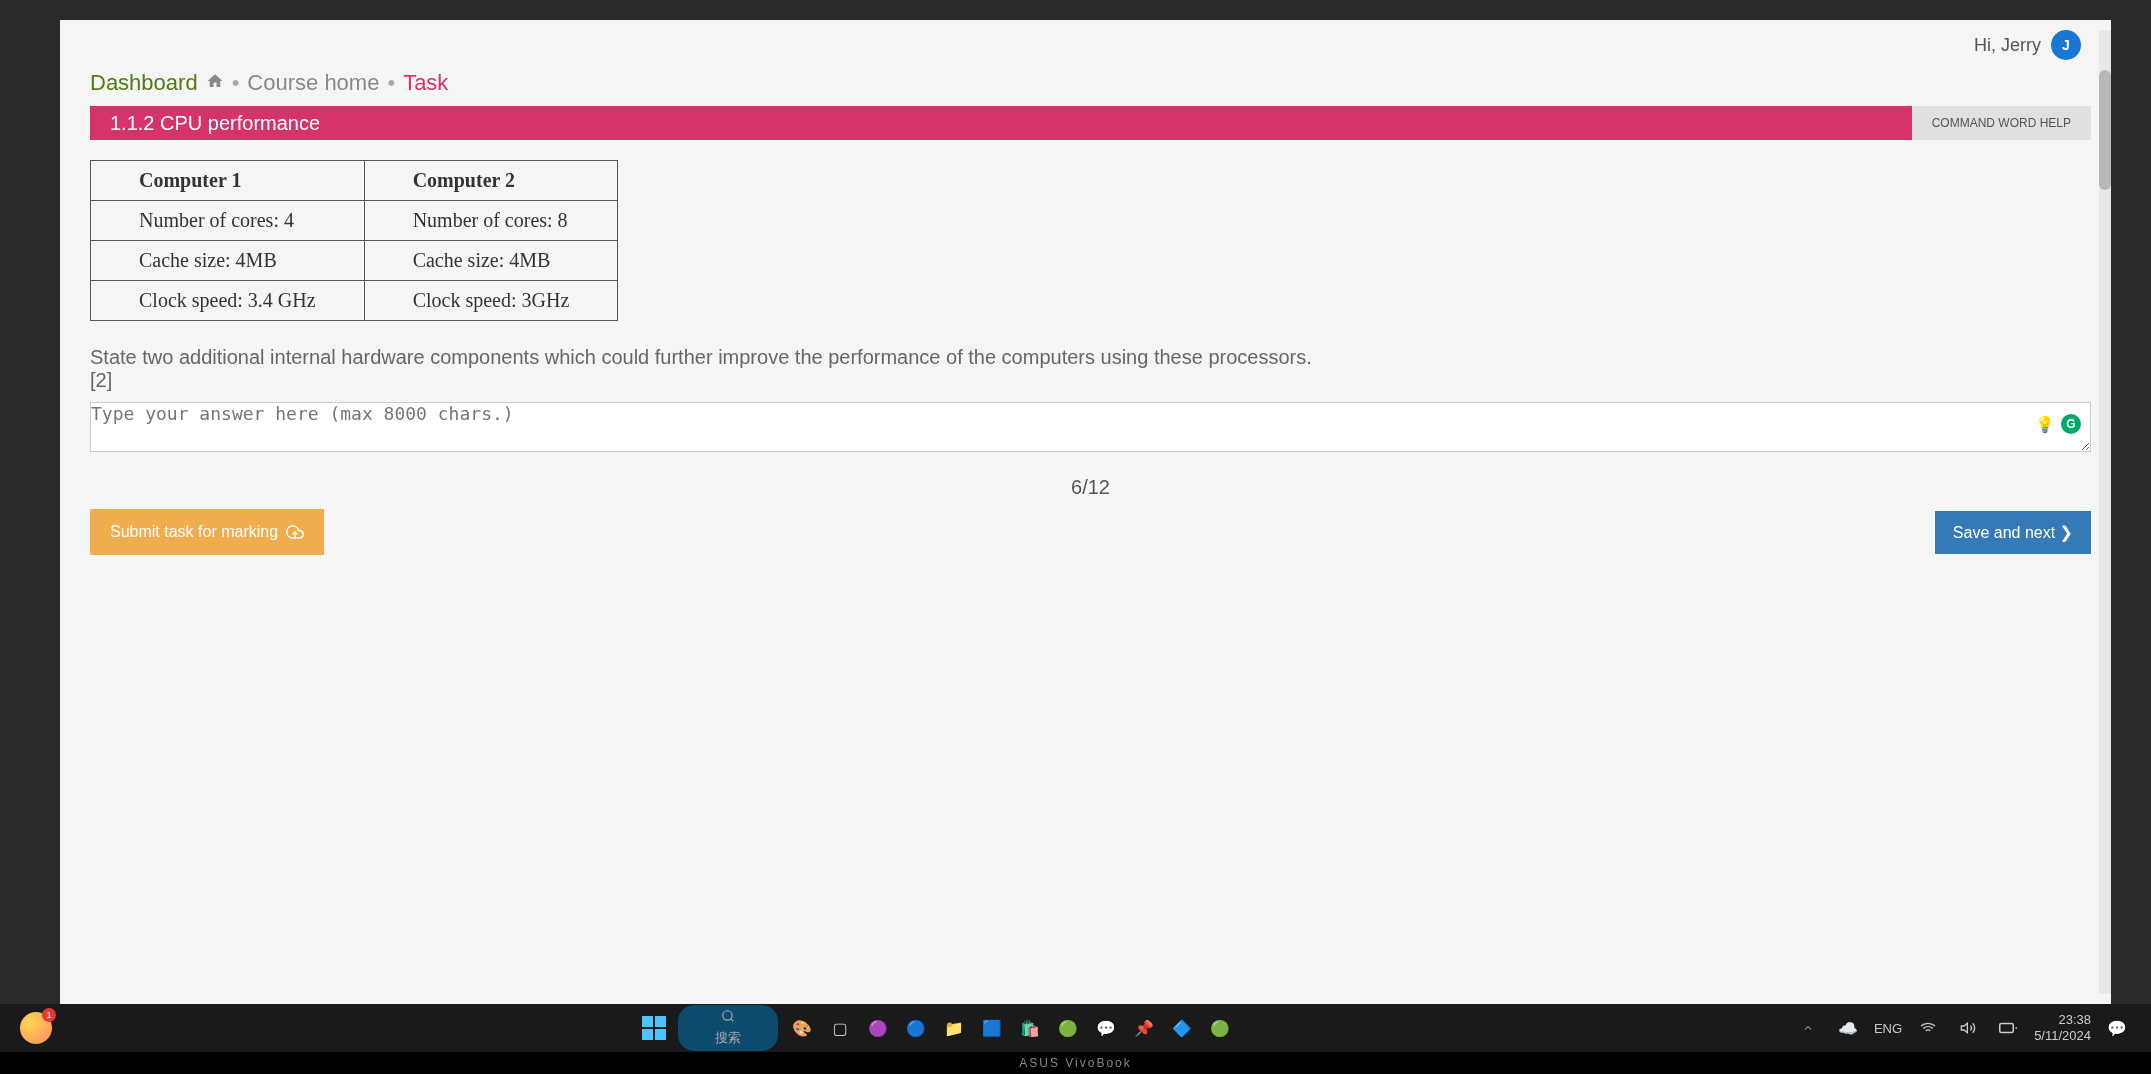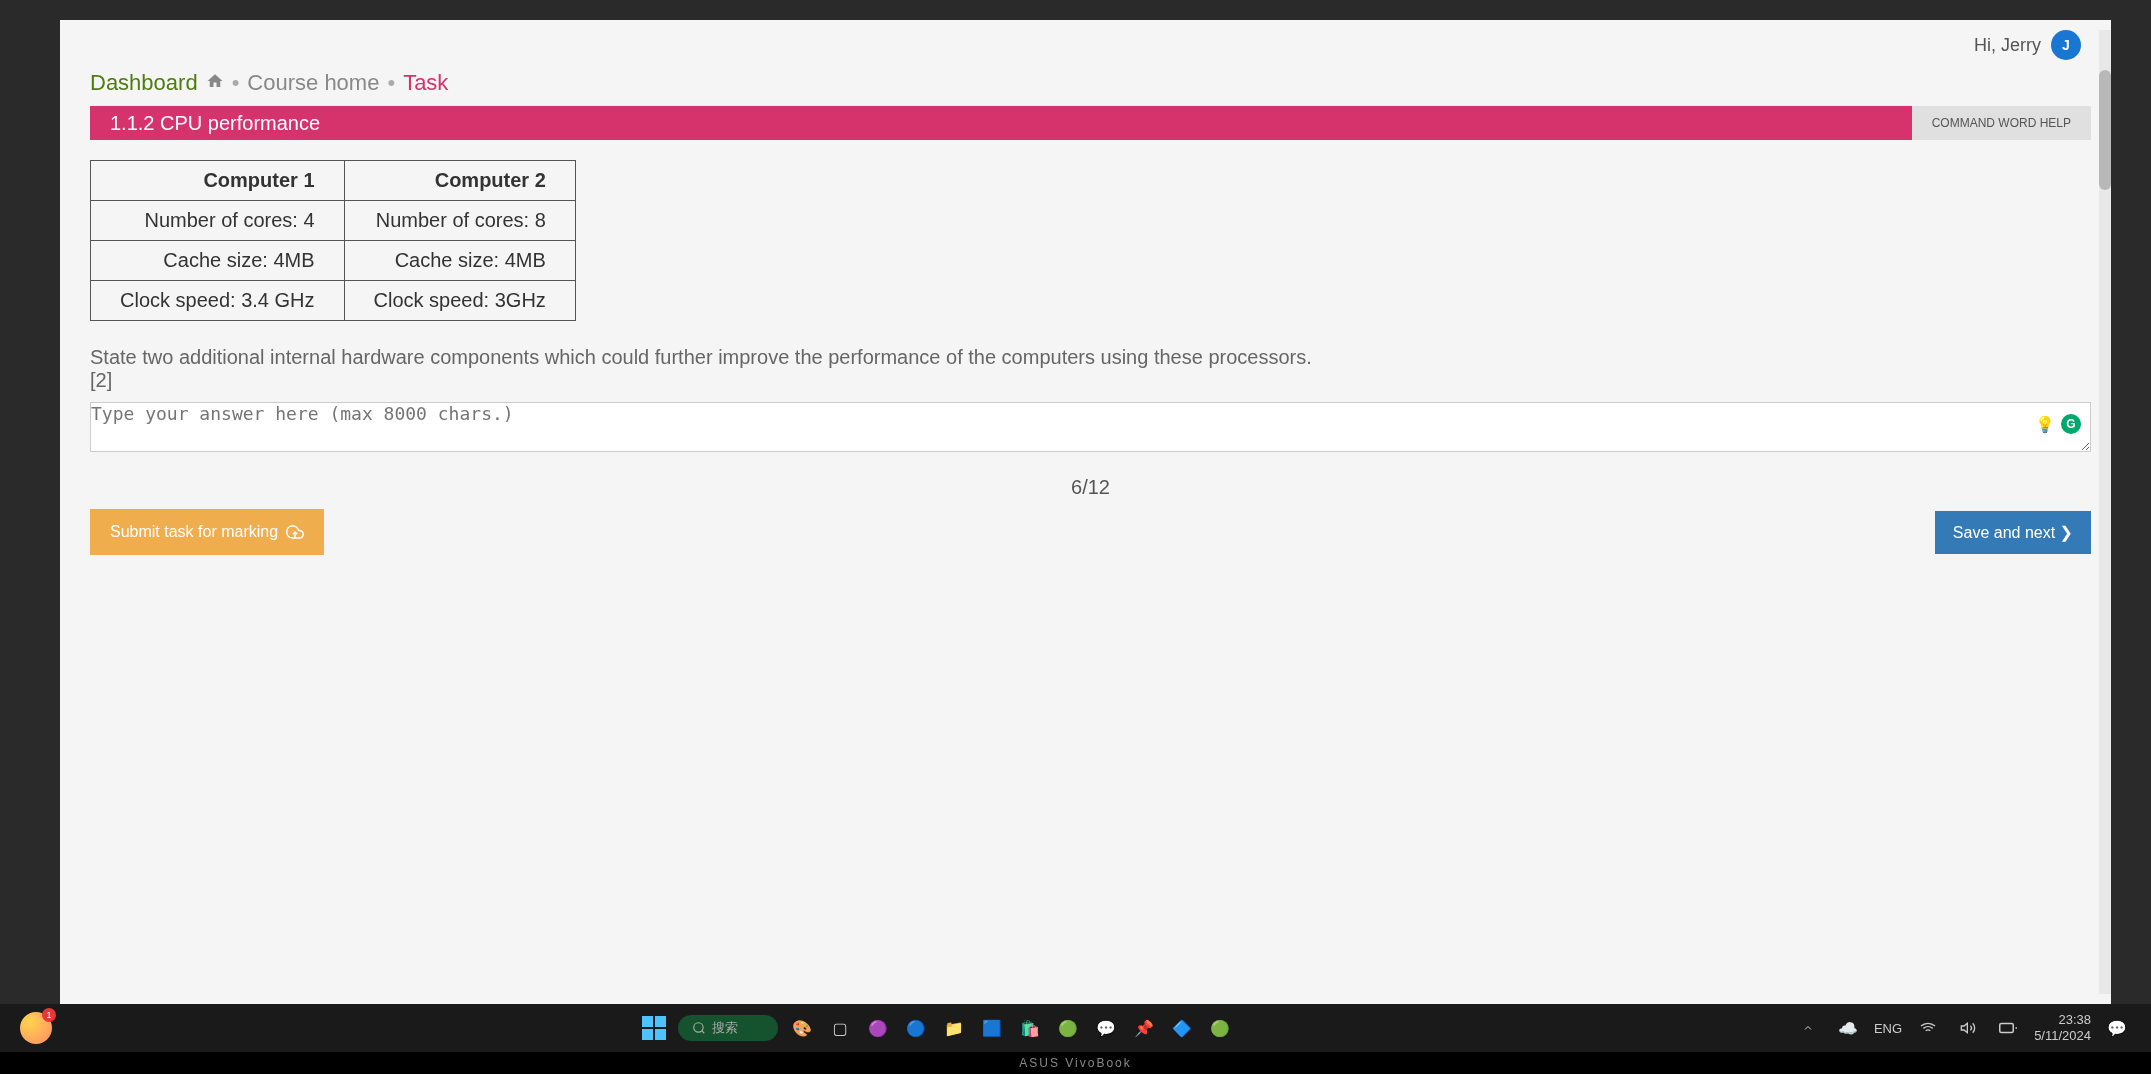--- a/index.html
+++ b/index.html
@@ -102,22 +102,23 @@
     margin: 18px 0;
   }
   .spec-table {
     border-collapse: collapse;
     margin: 20px 0;
     font-size: 20px;
     color: #333;
   }
   .spec-table th, .spec-table td {
     border: 1px solid #555;
-    padding: 8px 29px;
-    text-align: right;
+    padding: 8px 48px;
+    text-align: left;
+    font-family: Liberation Serif, serif;
   }
   .spec-table th { font-weight: bold; }
   .question-text {
     color: #666;
     font-size: 20px;
     margin: 25px 0 10px 0;
     display: flex;
     justify-content: space-between;
     align-items: baseline;
     flex-direction: column;
@@ -209,28 +210,29 @@
     width: 28px; height: 28px;
     display: flex; align-items: center; justify-content: center;
     font-size: 16px;
   }
   .start-icon {
     width: 24px; height: 24px;
     display: grid; grid-template-columns: 1fr 1fr; gap: 2px;
   }
   .start-icon div { background: #4cc2ff; }
   .search-box {
-    background: #14532d;
+    background: #0c4a6e;
     border-radius: 16px;
     padding: 4px 14px;
     display: flex;
     align-items: center;
     gap: 6px;
     color: #aaa;
     min-width: 100px;
+    flex-direction: column;
   }
   .time-block { text-align: right; line-height: 1.2; }
   .watermark {
     text-align: center;
     color: #888;
     font-size: 12px;
     letter-spacing: 2px;
     padding: 4px 0;
     background: #000;
   }

